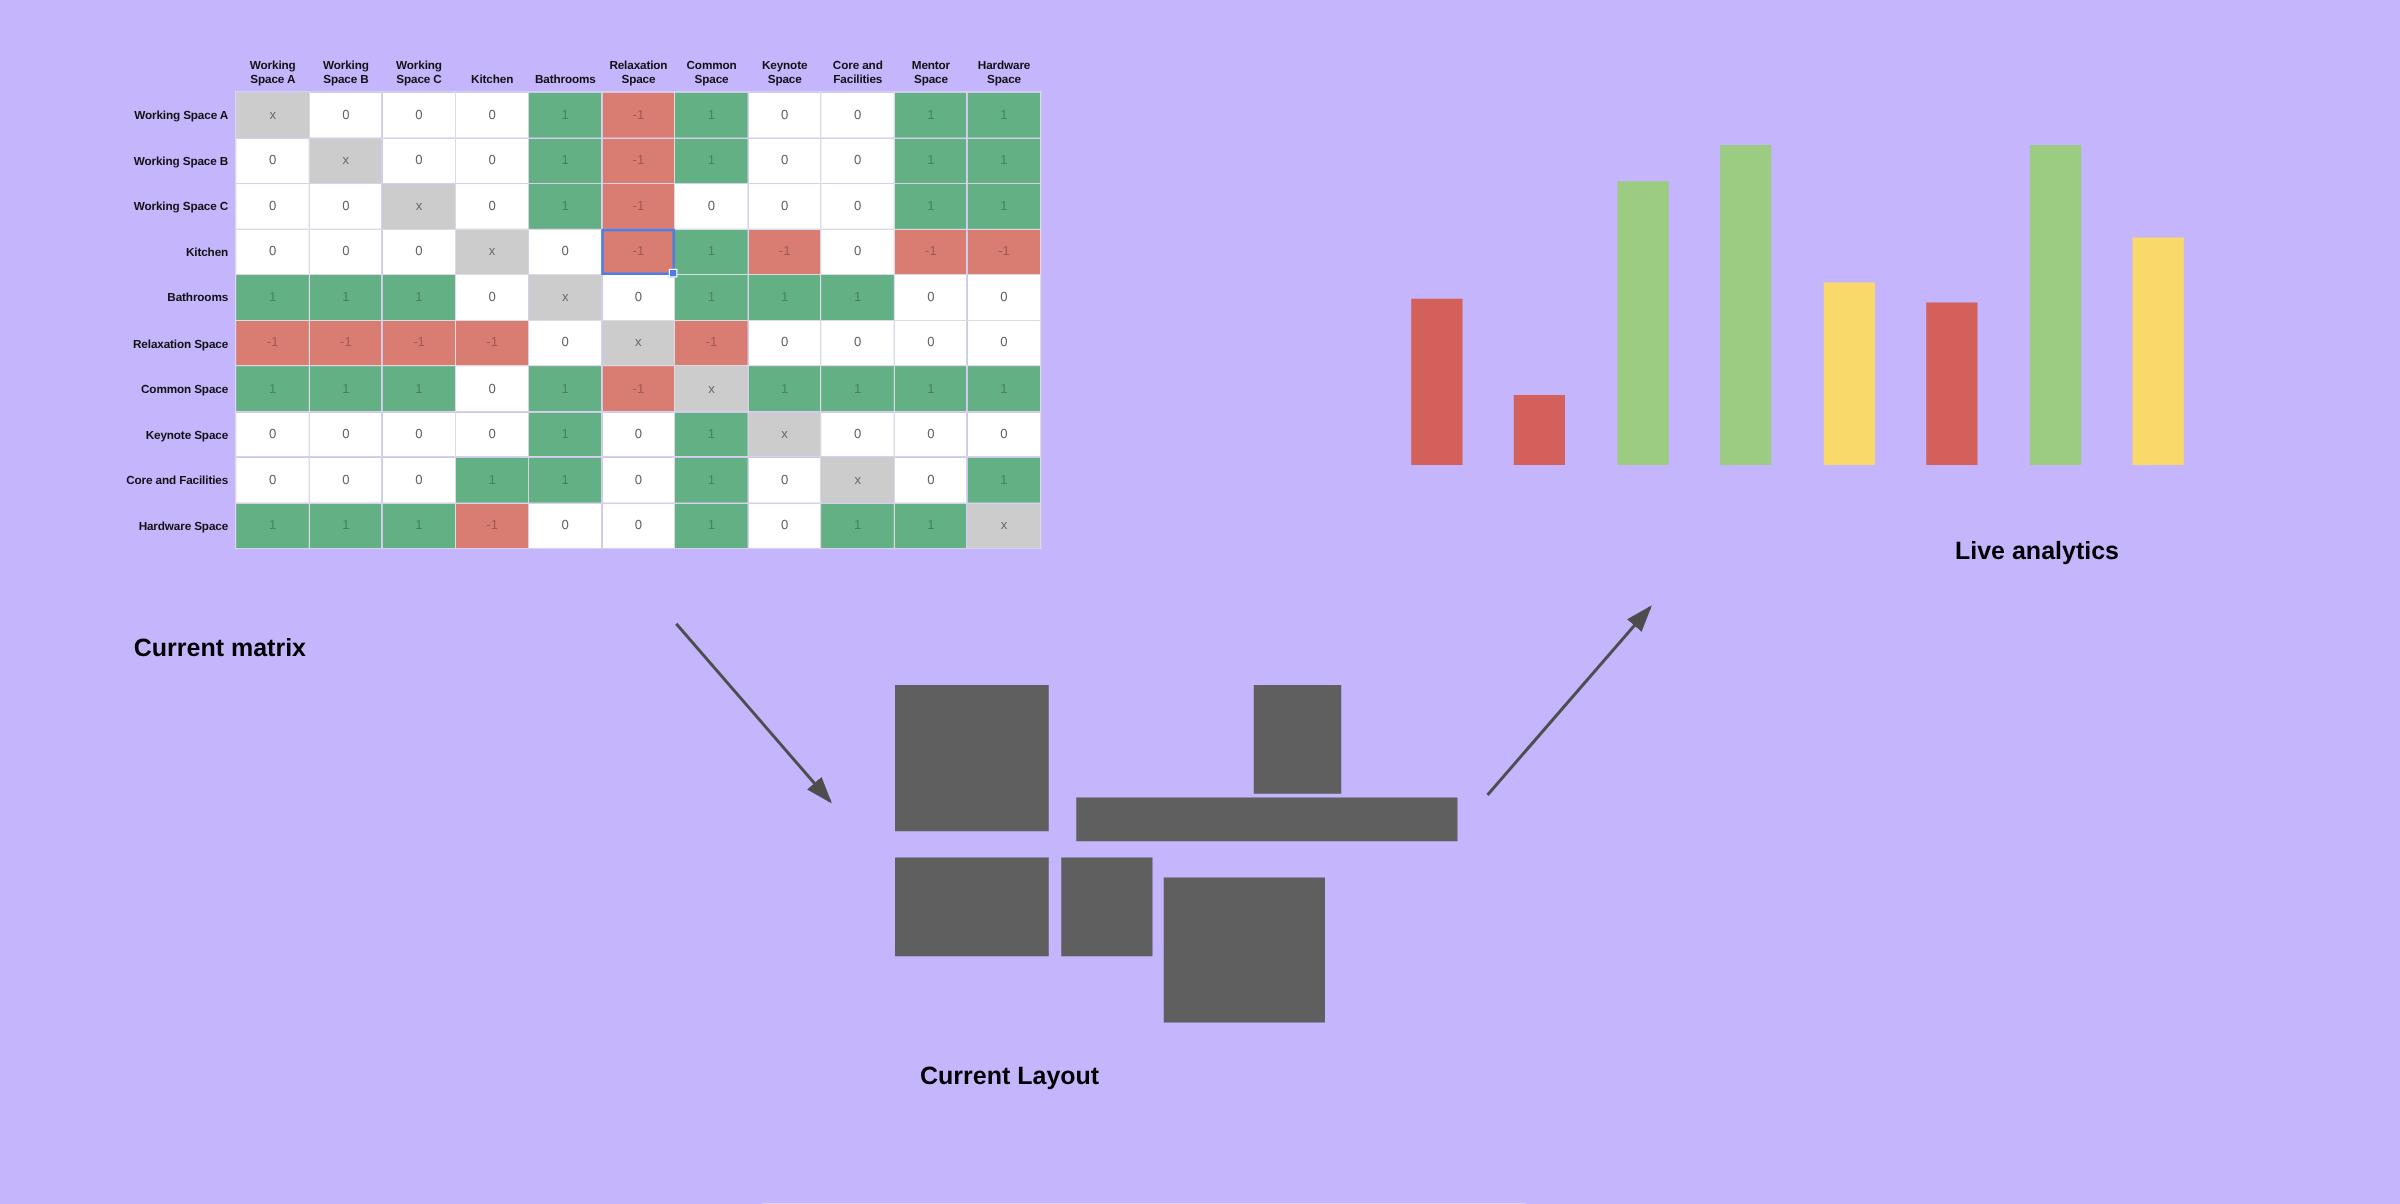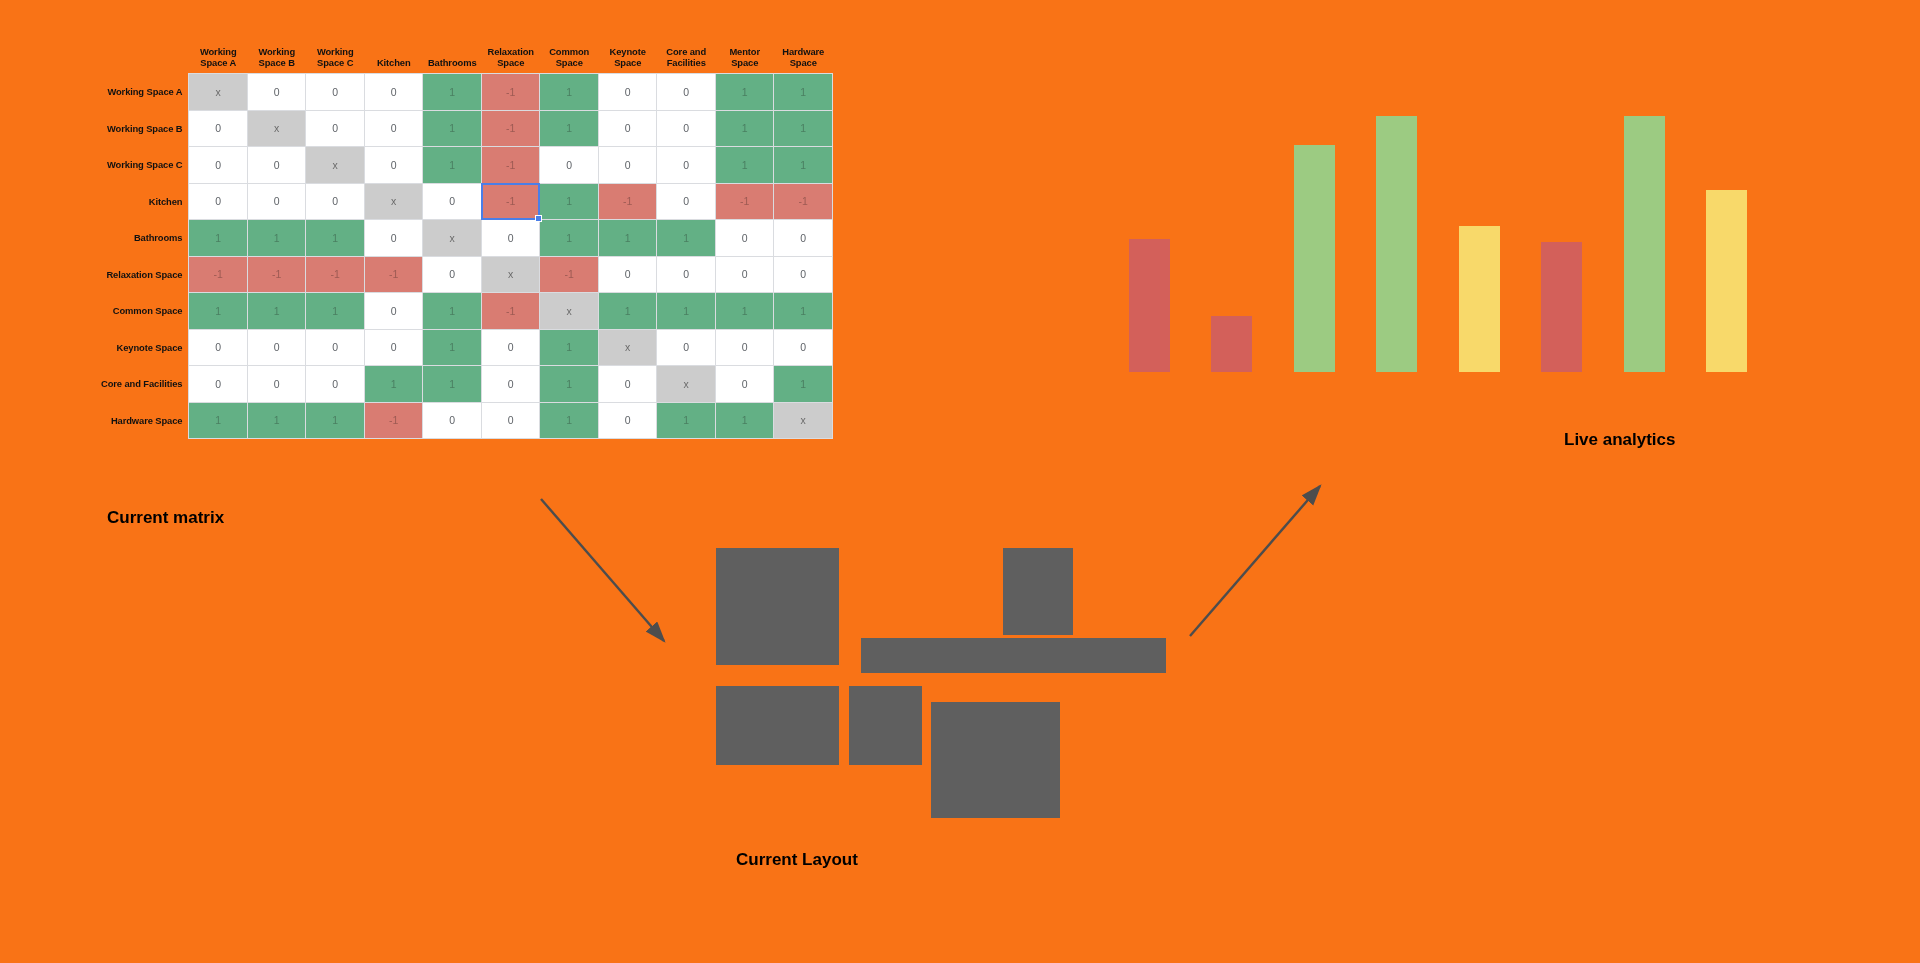--- a/index.html
+++ b/index.html
@@ -6,21 +6,21 @@
     margin: 0; padding: 0;
     width: 1920px; height: 963px;
     background: #ffffff;
     font-family: "Liberation Sans", sans-serif;
     overflow: hidden;
   }
   #stage {
     position: relative;
     width: 1920px;
     height: 963px;
-    background: #f97316;
+    background: #c4b5fd;
   }
 
   
   #matrix-wrap {
     position: absolute;
     left: 100px;
     top: 33px;
   }
   table.matrix {
     border-collapse: collapse;
@@ -124,21 +124,21 @@
     height: 280px;
   }
   .lblock {
     position: absolute;
     background: #5f5f5f;
   }
 
   
   .caption {
     position: absolute;
-    font-size: 17px;
+    font-size: 20px;
     font-weight: bold;
     color: #000000;
     white-space: nowrap;
     text-align: right;
   }
   #label-spatial { left: 107px; top: 508px; }
   #label-layout  { left: 736px; top: 850px; }
   #label-live    { left: 1564px; top: 430px; }
 
   

